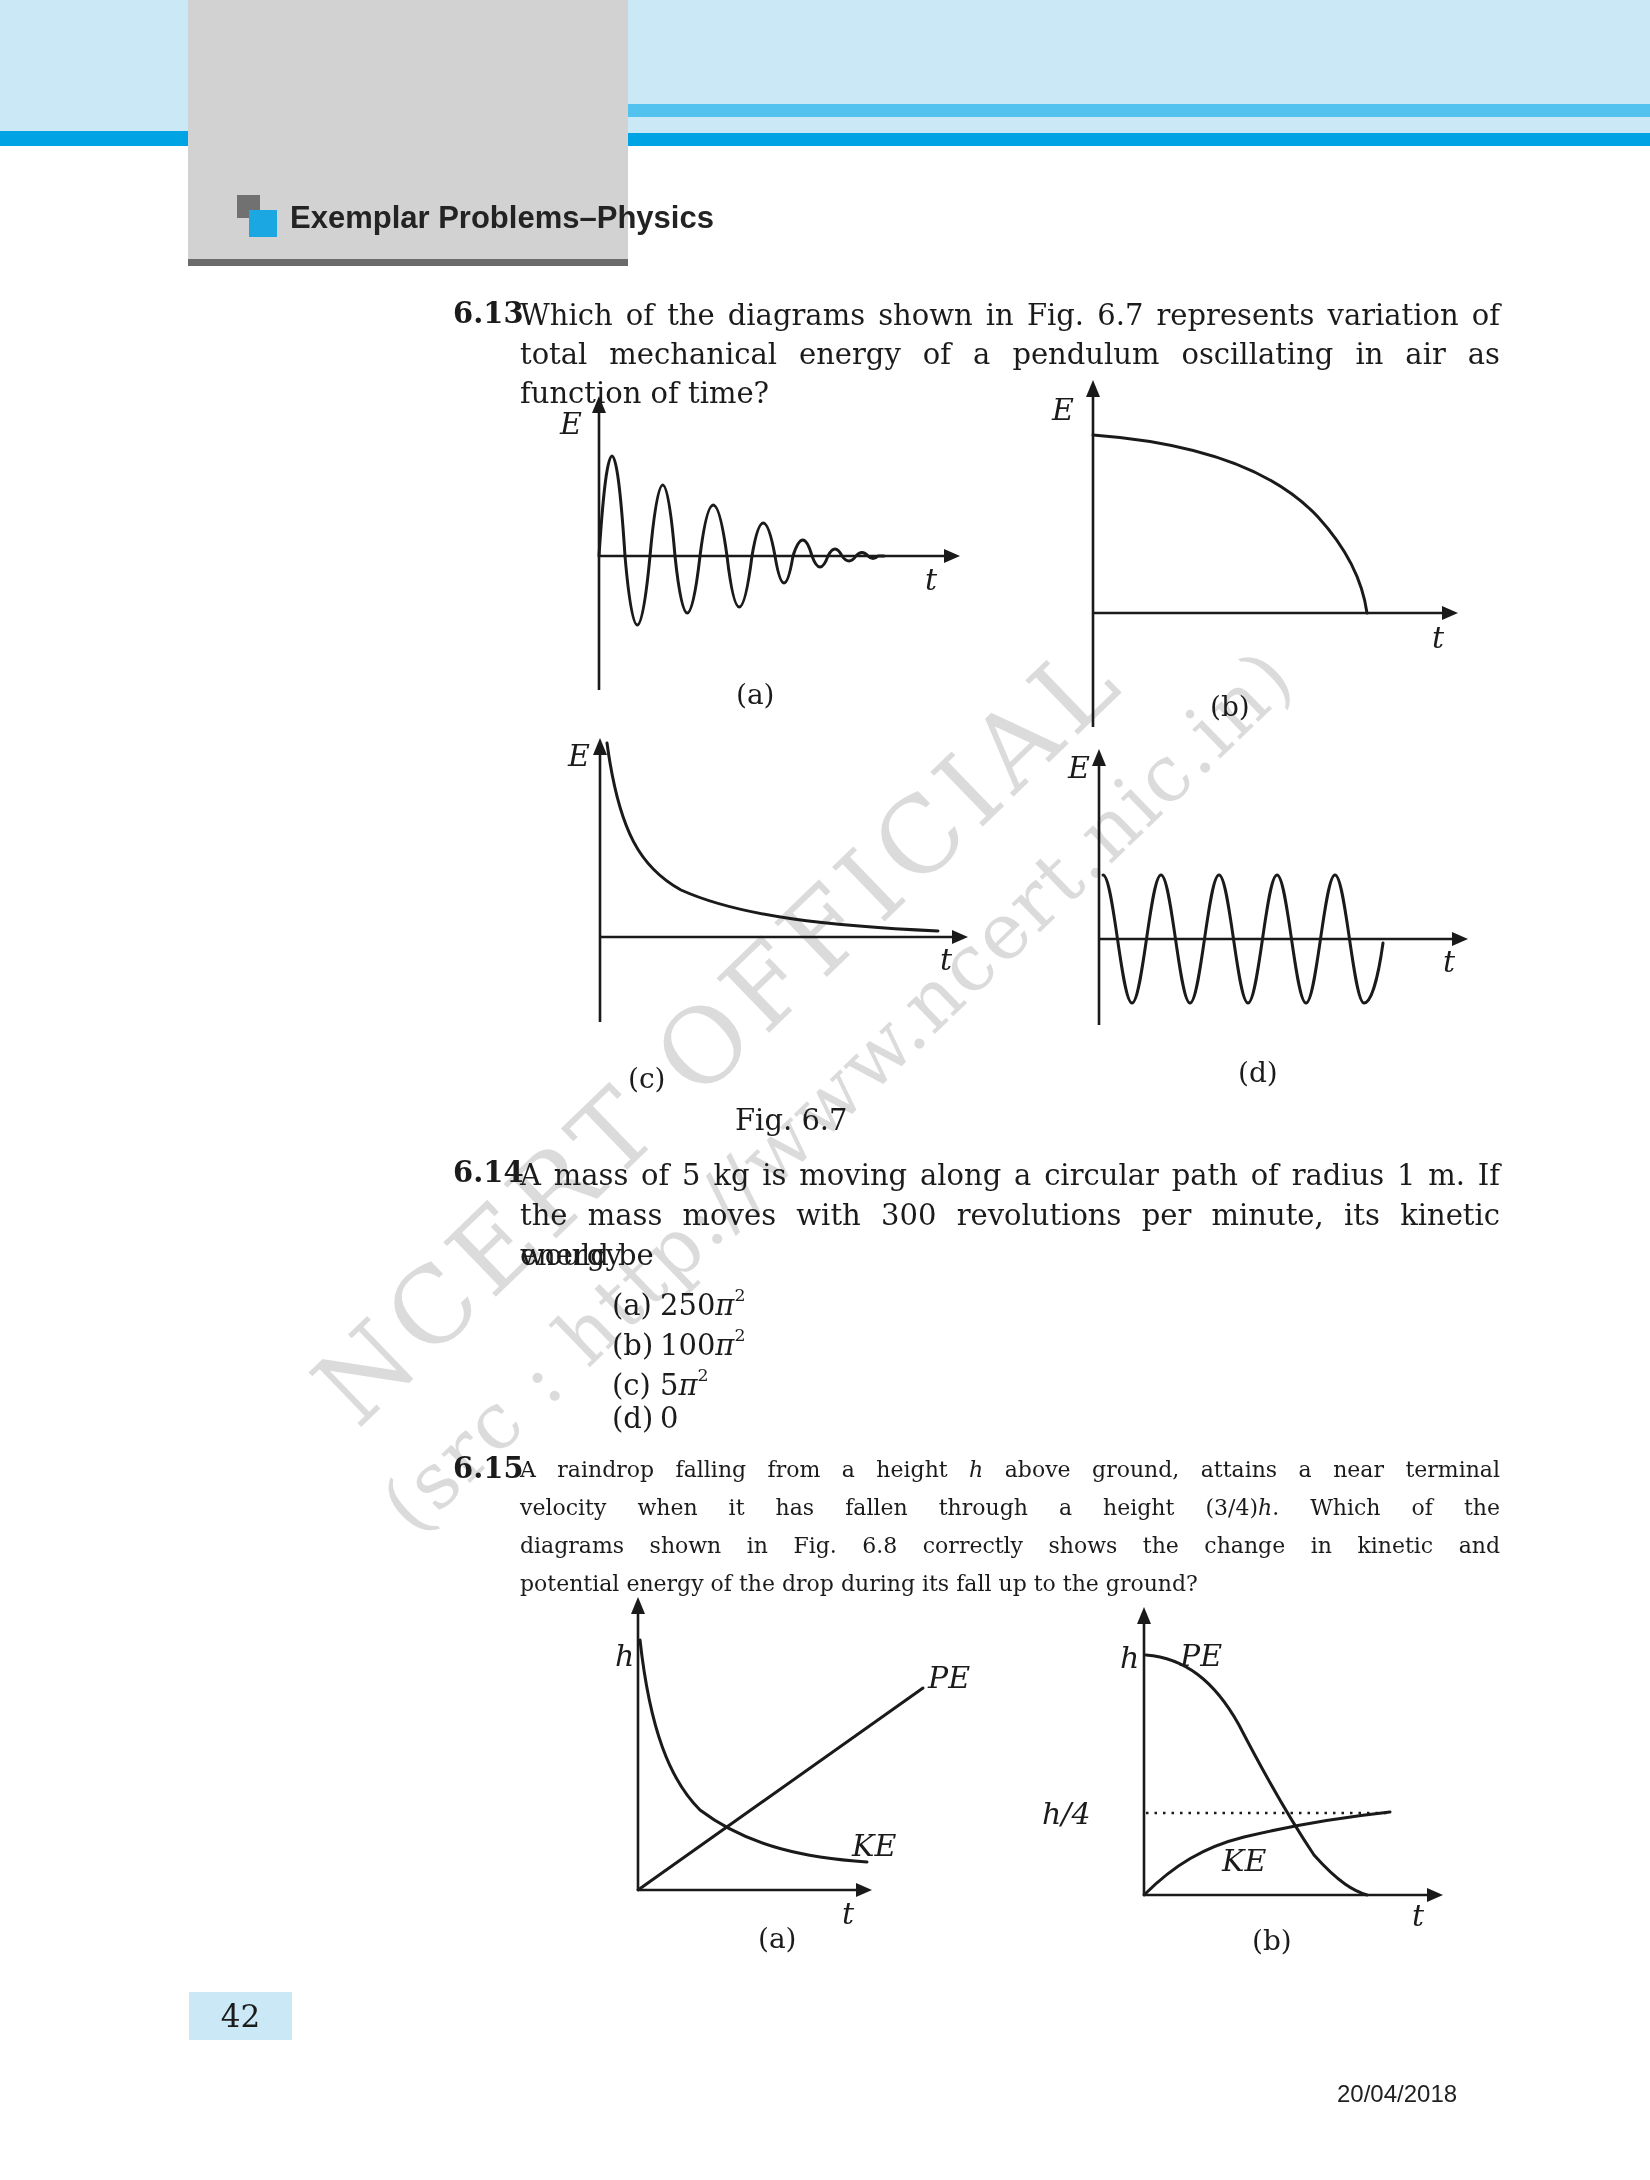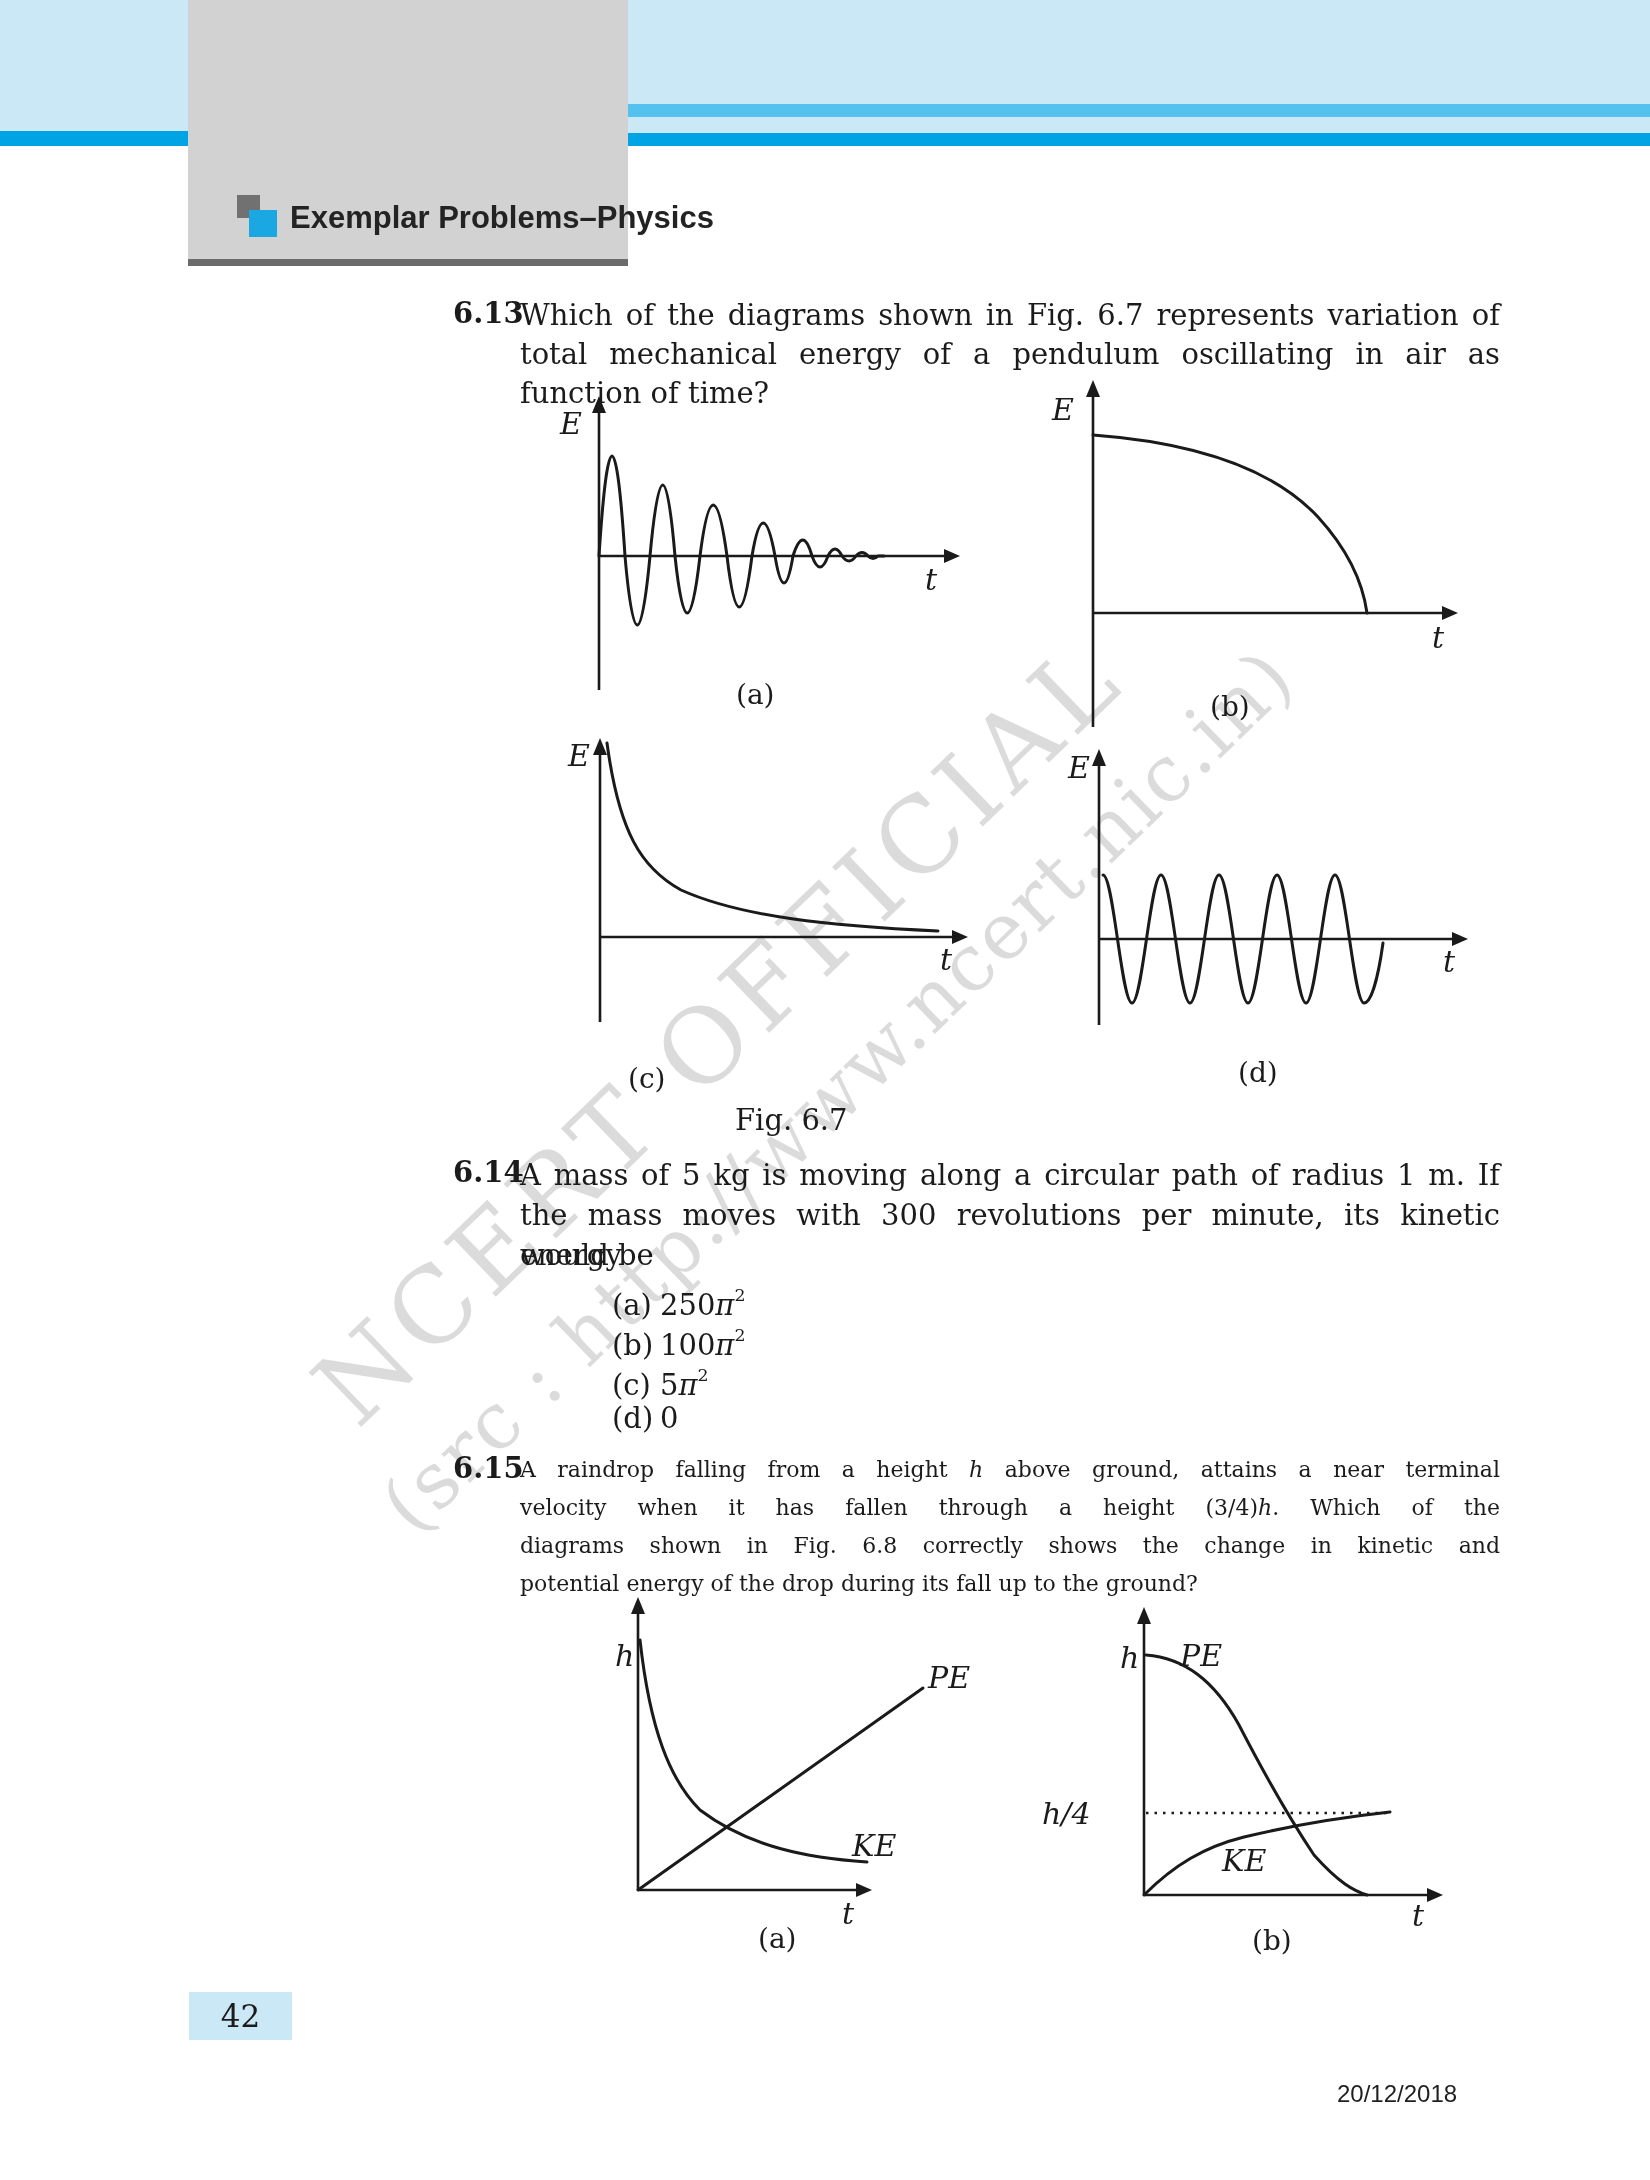--- a/index.html
+++ b/index.html
@@ -203,16 +203,16 @@
     <div class="glabel" style="left:1120px;top:1640px;">h</div>
     <div class="glabel" style="left:1180px;top:1638px;">PE</div>
     <div class="glabel" style="left:1042px;top:1796px;">h/4</div>
     <div class="glabel" style="left:1222px;top:1843px;">KE</div>
     <div class="glabel" style="left:1412px;top:1898px;">t</div>
     <div class="gtag" style="left:1252px;top:1924px;">(b)</div>
 
     <div class="page-badge">
       <span>42</span>
     </div>
-    <div class="date">20/12/2018</div>
+    <div class="date">20/04/2018</div>
 
   </div>
 </div>
 
 </body></html>

